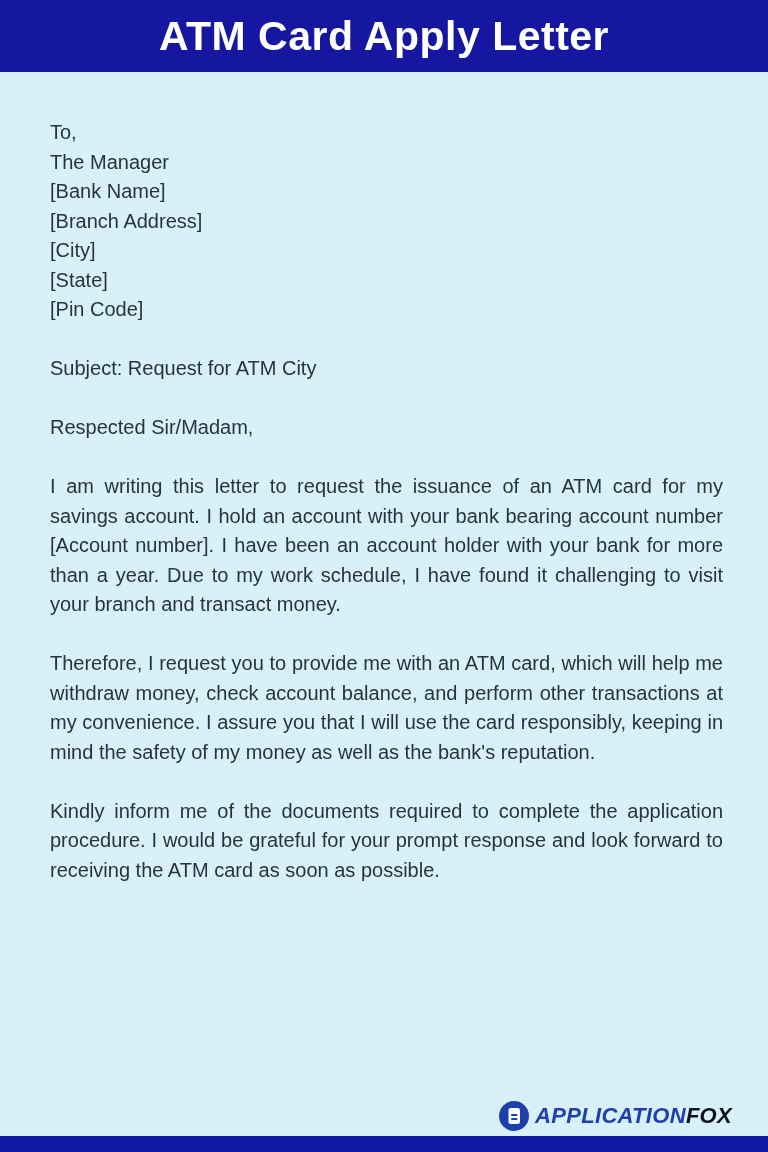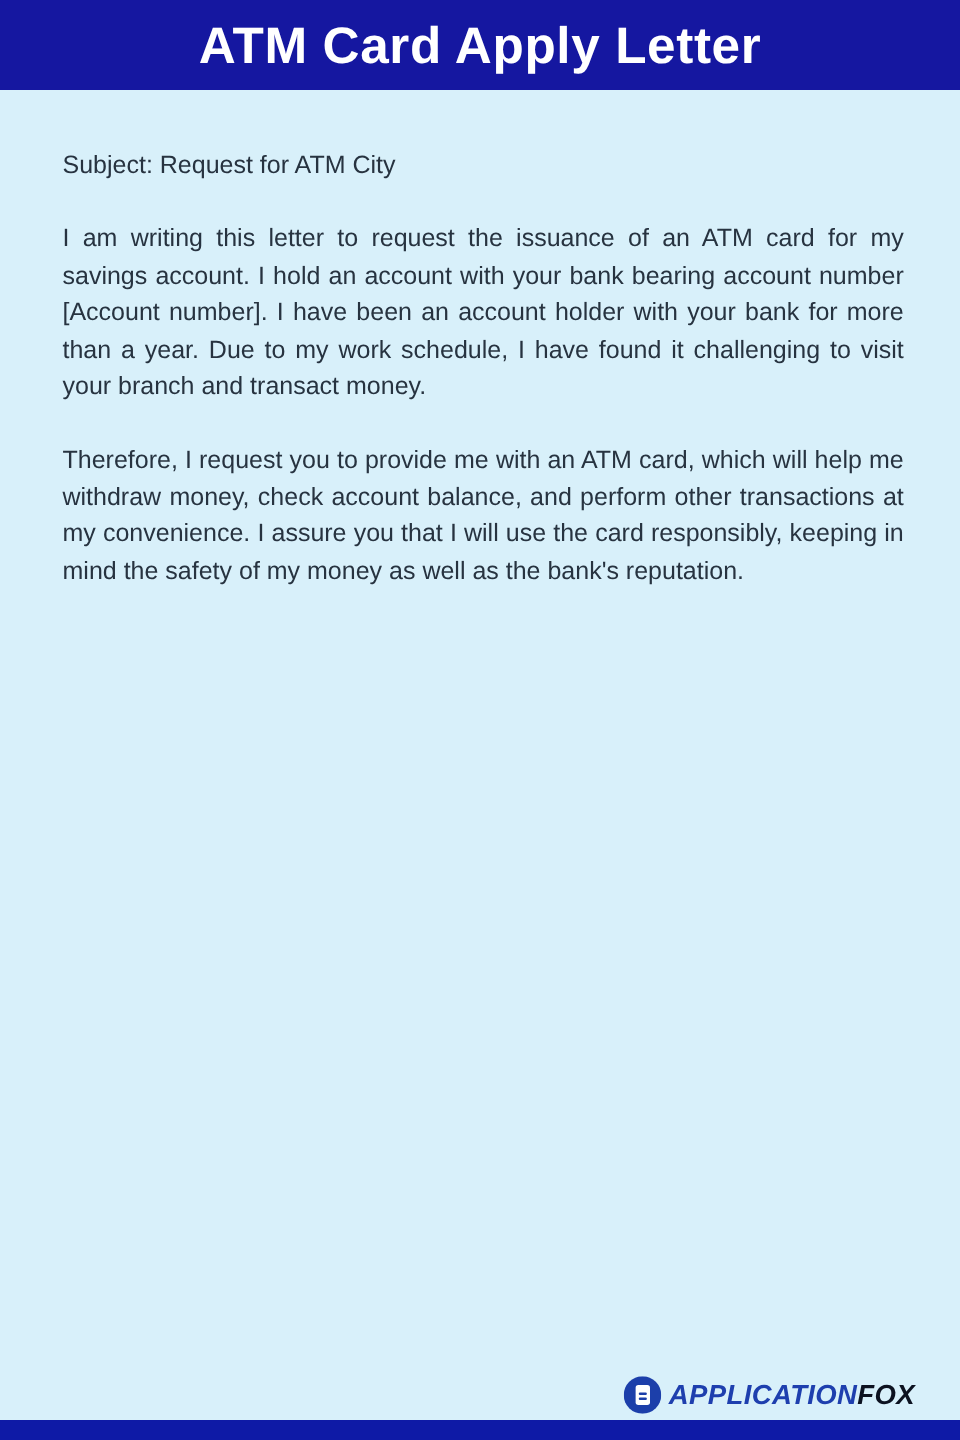--- a/index.html
+++ b/index.html
@@ -85,28 +85,39 @@
 <body>
 
 <div class="page">
 
   <div class="header-bar">
     <h1>ATM Card Apply Letter</h1>
   </div>
 
   <div class="content">
 
+    <div class="block">
+      <div>To,</div>
+      <div>The Manager</div>
+      <div>[Bank Name]</div>
+      <div>[Branch Address]</div>
+      <div>[City]</div>
+      <div>[State]</div>
+      <div>[Pin Code]</div>
+    </div>
 
     <div class="block">Subject: Request for ATM City</div>
 
+    <div class="block">Respected Sir/Madam,</div>
 
     <p class="block para">I am writing this letter to request the issuance of an ATM card for my savings account. I hold an account with your bank bearing account number [Account number]. I have been an account holder with your bank for more than a year. Due to my work schedule, I have found it challenging to visit your branch and transact money.</p>
 
     <p class="block para">Therefore, I request you to provide me with an ATM card, which will help me withdraw money, check account balance, and perform other transactions at my convenience. I assure you that I will use the card responsibly, keeping in mind the safety of my money as well as the bank's reputation.</p>
 
+    <p class="block para">Kindly inform me of the documents required to complete the application procedure. I would be grateful for your prompt response and look forward to receiving the ATM card as soon as possible.</p>
 
 
     <div class="block">
     </div>
 
   </div>
 
   <div class="brand">
     <svg class="logo-icon" viewBox="0 0 30 30" aria-hidden="true">
       <circle cx="15" cy="15" r="15" fill="#1c3faa"></circle>

